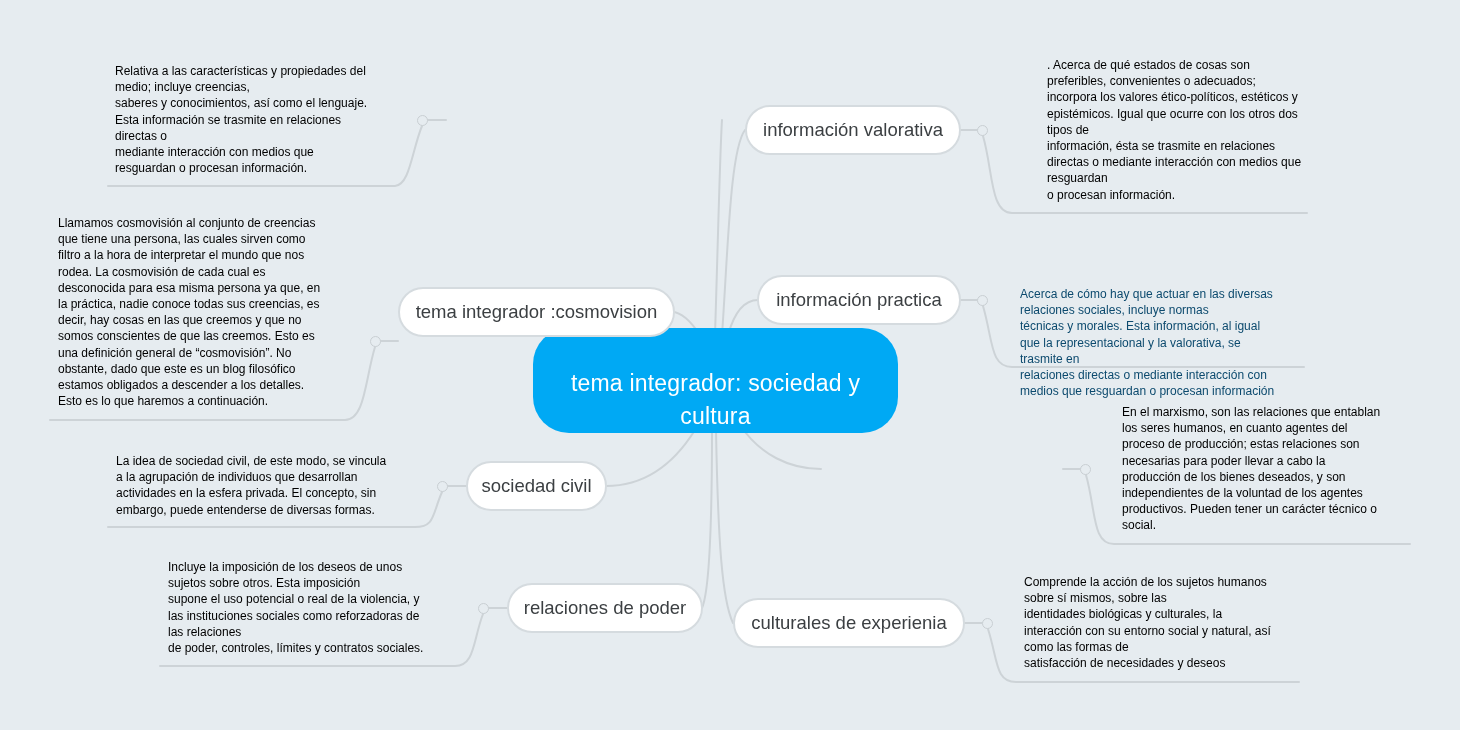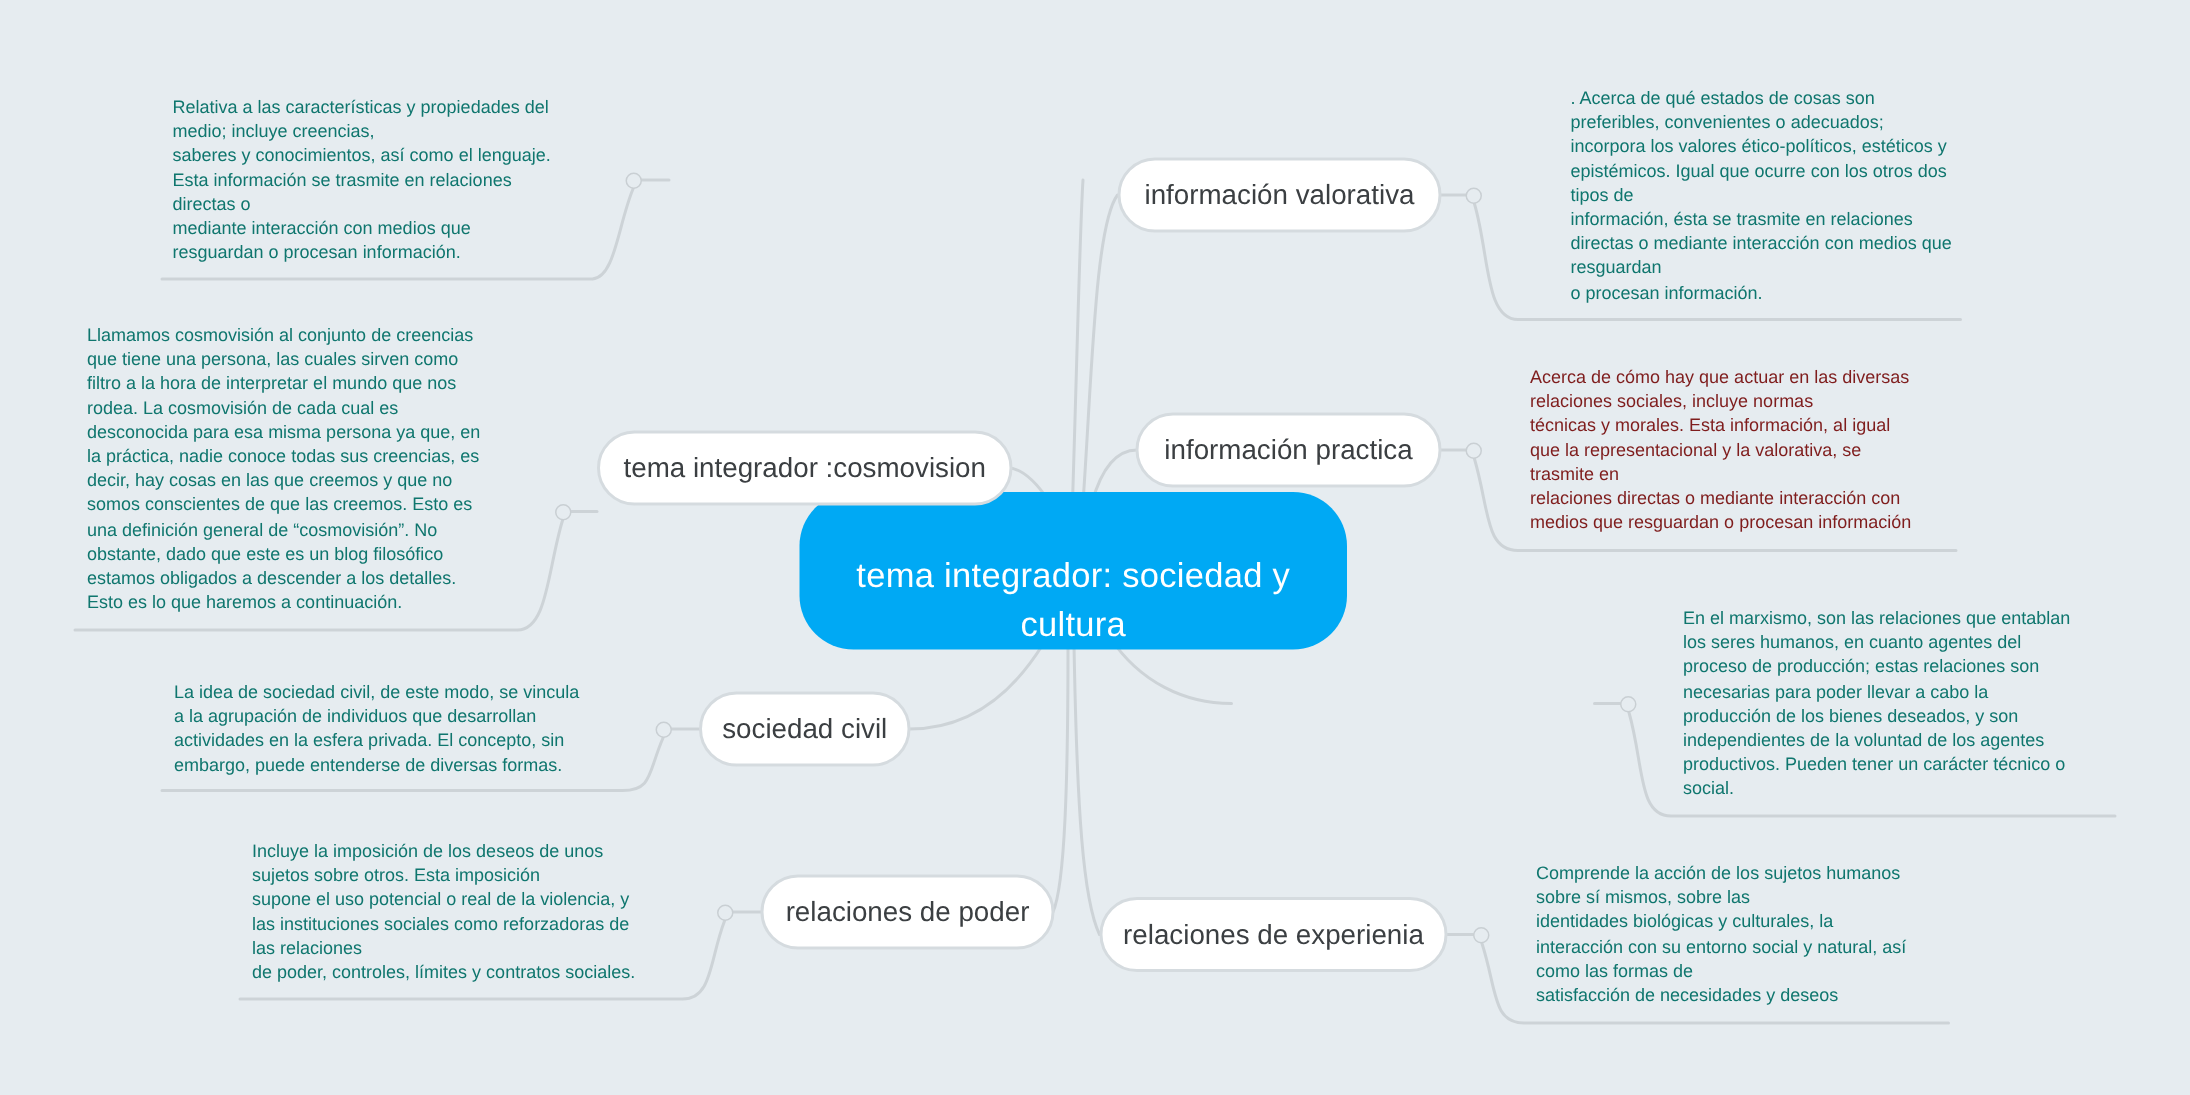--- a/index.html
+++ b/index.html
@@ -18,24 +18,24 @@
     display: flex; align-items: flex-end; justify-content: center; box-sizing: border-box;
     padding: 0 18px; letter-spacing: 0.2px; cursor: pointer;
   }
   .topic {
     position: absolute; height: 50px; box-sizing: border-box;
     background: #ffffff; border: 2px solid #d5dbdf; border-radius: 26px;
     color: #3b3f42; font-size: 18.5px; line-height: 46px; text-align: center;
     white-space: nowrap; cursor: pointer;
   }
   .note {
-    position: absolute; color: #0f766e; font-size: 12px; line-height: 16.2px;
+    position: absolute; color: #000000; font-size: 12px; line-height: 16.2px;
     white-space: pre-line; cursor: text;
   }
-  .note.dark { color: #7f1d1d; }
+  .note.dark { color: #0c4a6e; margin-top: 43px; }
   .knob {
     position: absolute; width: 11px; height: 11px; border-radius: 50%;
     border: 1.5px solid #c9cfd3; background: #e6ecf0; box-sizing: border-box;
     cursor: pointer;
   }
 </style>
 </head>
 <body>
 
 <div id="canvas">
@@ -154,21 +154,21 @@
   <div class="note" style="left:1122px; top:404px;">En el marxismo, son las relaciones que entablan
 los seres humanos, en cuanto agentes del
 proceso de producción; estas relaciones son
 necesarias para poder llevar a cabo la
 producción de los bienes deseados, y son
 independientes de la voluntad de los agentes
 productivos. Pueden tener un carácter técnico o
 social.</div>
 
   <div class="topic" style="left:733px; top:598px; width:232px;">
-    <span>relaciones de experienia</span>
+    <span>culturales de experienia</span>
   </div>
   <div class="knob" style="left:982px; top:618px;"></div>
   <div class="note" style="left:1024px; top:574px;">Comprende la acción de los sujetos humanos
 sobre sí mismos, sobre las
 identidades biológicas y culturales, la
 interacción con su entorno social y natural, así
 como las formas de
 satisfacción de necesidades y deseos</div>
 
 </div>

